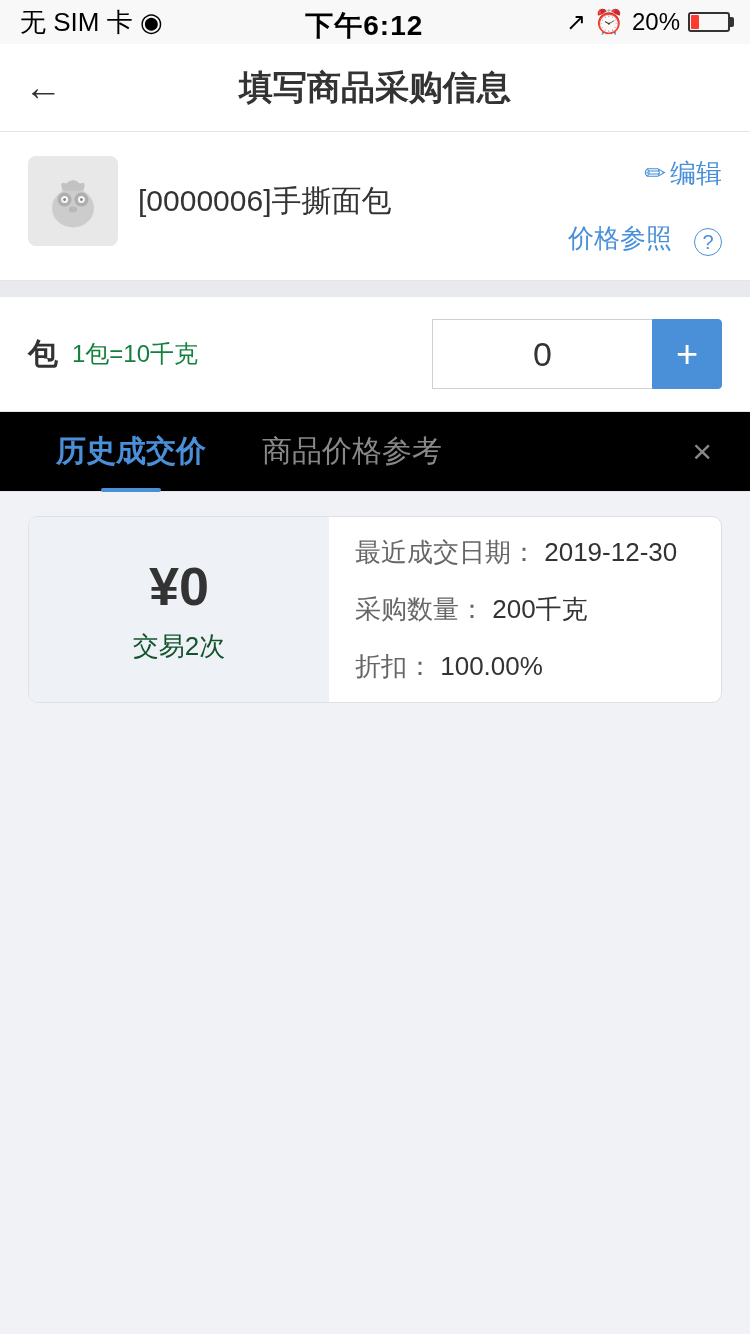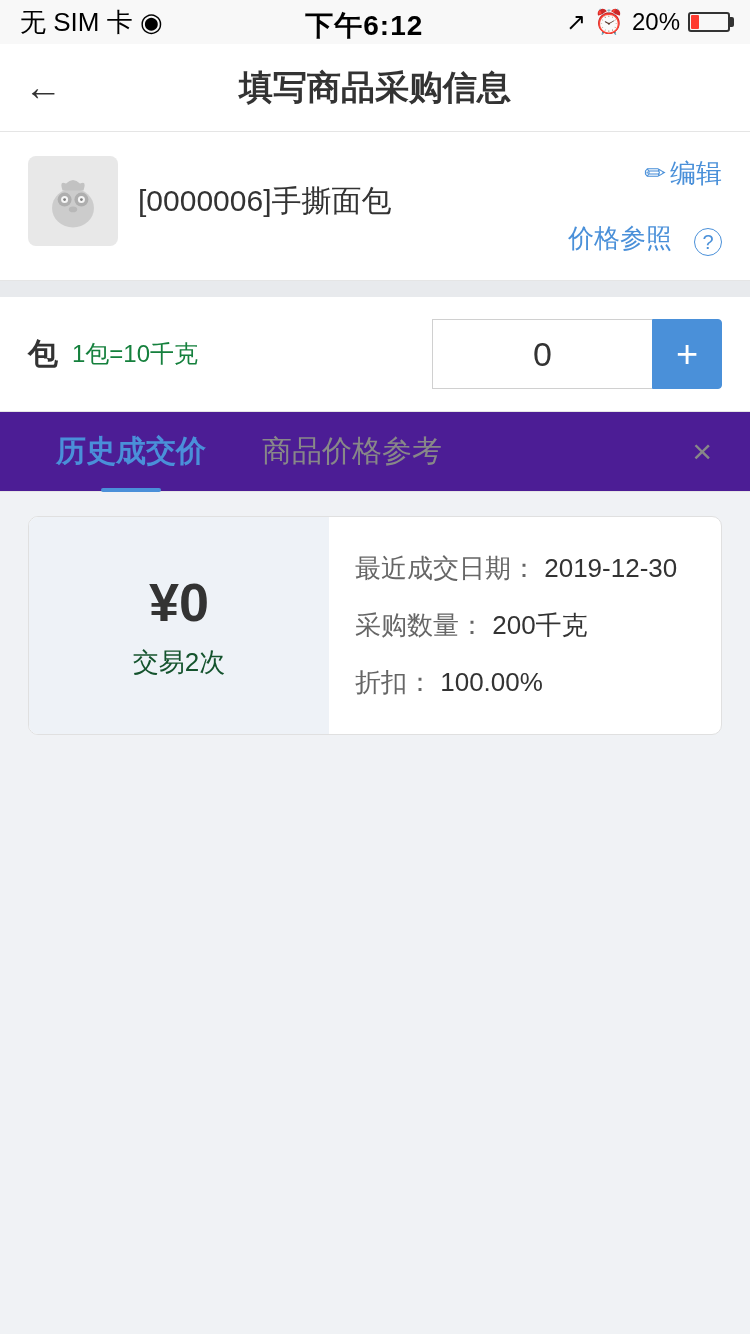--- a/index.html
+++ b/index.html
@@ -242,21 +242,21 @@
       align-items: center;
       justify-content: center;
       font-size: 38px;
       color: #fff;
       cursor: pointer;
       border-radius: 0 4px 4px 0;
     }
 
     
     .tabs-container {
-      background: #4c1d95;
+      background: #000000;
       border-bottom: 1px solid #e5e5e5;
       display: flex;
       align-items: center;
       justify-content: space-between;
       padding: 0 28px;
       height: 80px;
     }
     .tabs-left {
       display: flex;
       align-items: center;
@@ -324,21 +324,21 @@
       font-size: 54px;
       font-weight: 600;
       color: #333;
     }
     .price-tx-count {
       font-size: 26px;
       color: #14532d;
     }
     .price-card-right {
       flex: 1;
-      padding: 32px 26px;
+      padding: 16px 26px;
       display: flex;
       flex-direction: column;
       gap: 18px;
       justify-content: center;
     }
     .price-detail-row {
       font-size: 26px;
       color: #333;
       line-height: 1.5;
     }

